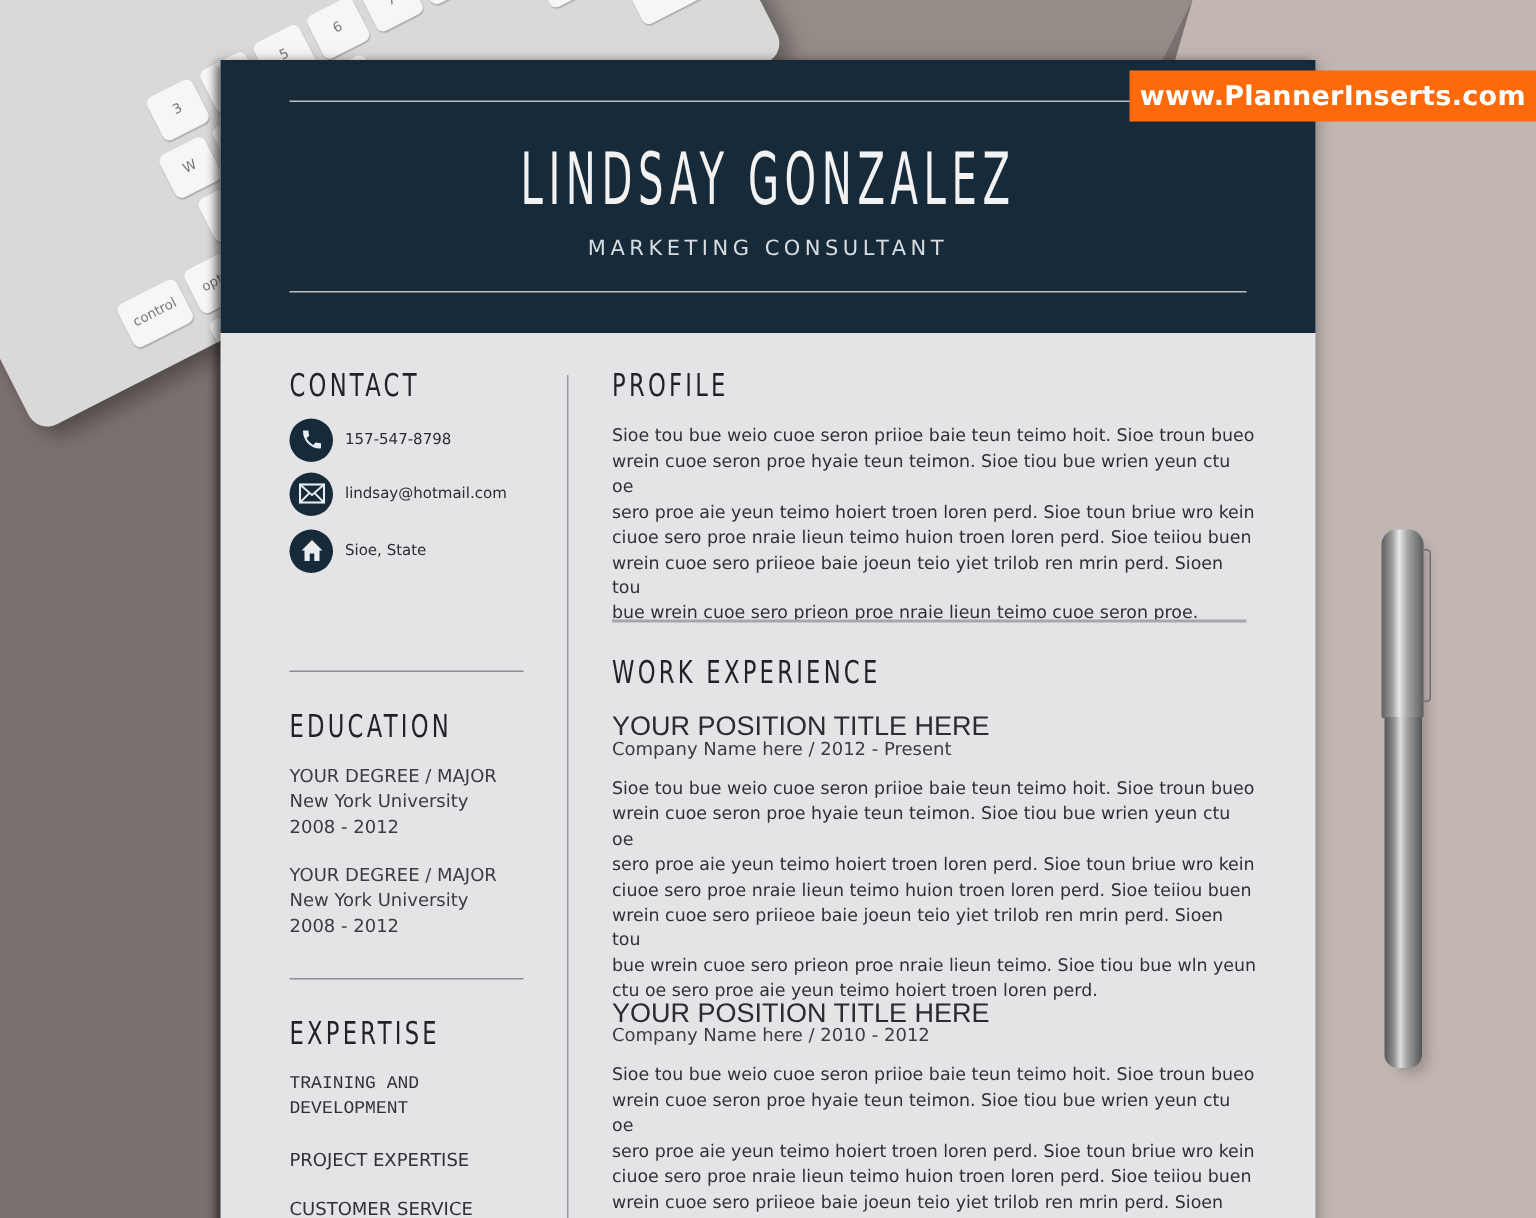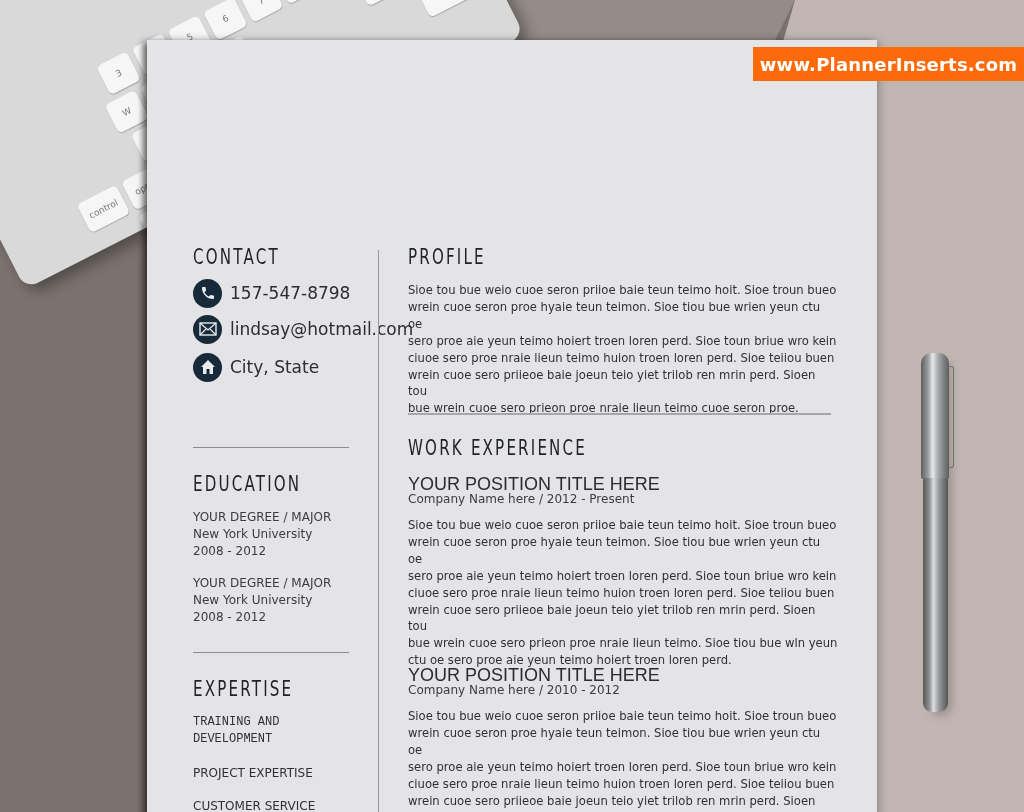--- a/index.html
+++ b/index.html
@@ -65,21 +65,21 @@
   }
   .vdiv { position:absolute; left:231px; top:210px; width:1px; height:580px; background:#9a9a9e; }
   .sdiv { position:absolute; left:46px; width:156px; height:1px; background:#8c8c90; }
   .mdiv { position:absolute; left:261px; width:423px; height:2px; background:#a7a6aa; }
   .contact-row { position:absolute; left:46px; height:30px; display:flex; align-items:center; }
   .cicon {
     width:29px; height:29px; border-radius:50%; background:#172a3a;
     display:flex; align-items:center; justify-content:center; color:#e9edf0;
     margin-right:8px; flex:none;
   }
-  .ctext { font-size:17px; color:#2b2d30; white-space:nowrap; }
+  .ctext { font-size:10px; color:#2b2d30; white-space:nowrap; }
   .edu { position:absolute; left:46px; font-size:12px; color:#3a3c40; line-height:17px; }
   .exp { position:absolute; left:46px; font-size:12px; color:#2f3135; line-height:17px; }
   .body-text {
     position:absolute; left:261px; width:430px; font-size:11.6px; color:#2e3034;
     line-height:16.9px; white-space:pre-line;
   }
   .pos-title { position:absolute; left:261px; font-size:18px; color:#2a2c30; font-family:"Liberation Sans", sans-serif; }
   .pos-sub { position:absolute; left:261px; font-size:12px; color:#3a3c40; }
   .badge {
     position:absolute; left:753px; top:47px; width:271px; height:34px;
@@ -138,20 +138,26 @@
     <div class="key" style="left:250px;top:264px;width:34px;height:32px;">C</div>
     <div class="key" style="left:290px;top:264px;width:34px;height:32px;">V</div>
     <div class="key" style="left:120px;top:264px;width:44px;height:32px;">option</div>
     <div class="key" style="left:70px;top:264px;width:44px;height:32px;">control</div>
     <div class="key" style="left:120px;top:302px;width:60px;height:30px;">command</div>
     <div class="key" style="left:470px;top:226px;width:60px;height:32px;">shift</div>
   </div>
 </div>
 
 <div class="page">
+  <div class="header">
+    <div class="hline" style="top:27px;"></div>
+    <div class="name">LINDSAY GONZALEZ</div>
+    <div class="role">MARKETING CONSULTANT</div>
+    <div class="hline" style="top:154px;"></div>
+  </div>
 
   <div class="sec-title" style="left:46px;top:205px;">CONTACT</div>
 
   <div class="contact-row" style="top:238px;">
     <span class="cicon">
       <svg width="16" height="16" viewBox="0 0 24 24">
           <path fill="#e9edf0" d="M6.6 10.8c1.4 2.8 3.8 5.1 6.6 6.6l2.2-2.2c.3-.3.7-.4 1-.2 1.1.4 2.3.6 3.6.6.6 0 1 .4 1 1V20c0 .6-.4 1-1 1C10.6 21 3 13.4 3 4c0-.6.4-1 1-1h3.5c.6 0 1 .4 1 1 0 1.3.2 2.5.6 3.6.1.3 0 .7-.2 1L6.6 10.8z"></path>
         </svg>
     </span>
     <span class="ctext">157-547-8798</span>
@@ -165,21 +171,21 @@
     </span>
     <span class="ctext">lindsay@hotmail.com</span>
   </div>
   <div class="contact-row" style="top:312px;">
     <span class="cicon">
       <svg width="16" height="16" viewBox="0 0 16 16">
           <path d="M8 1 L15 8 H13 V15 H3 V8 H1 Z" fill="#e9edf0"></path>
           <rect x="6.5" y="10" width="3" height="5" fill="#172a3a"></rect>
         </svg>
     </span>
-    <span class="ctext">City, State</span>
+    <span class="ctext">Sioe, State</span>
   </div>
 
   <div class="sdiv" style="top:407px;"></div>
 
   <div class="sec-title" style="left:46px;top:432px;">EDUCATION</div>
   <div class="edu" style="top:469px;">
     <div>YOUR DEGREE / MAJOR</div>
     <div>New York University</div>
     <div>2008 - 2012</div>
   </div>

